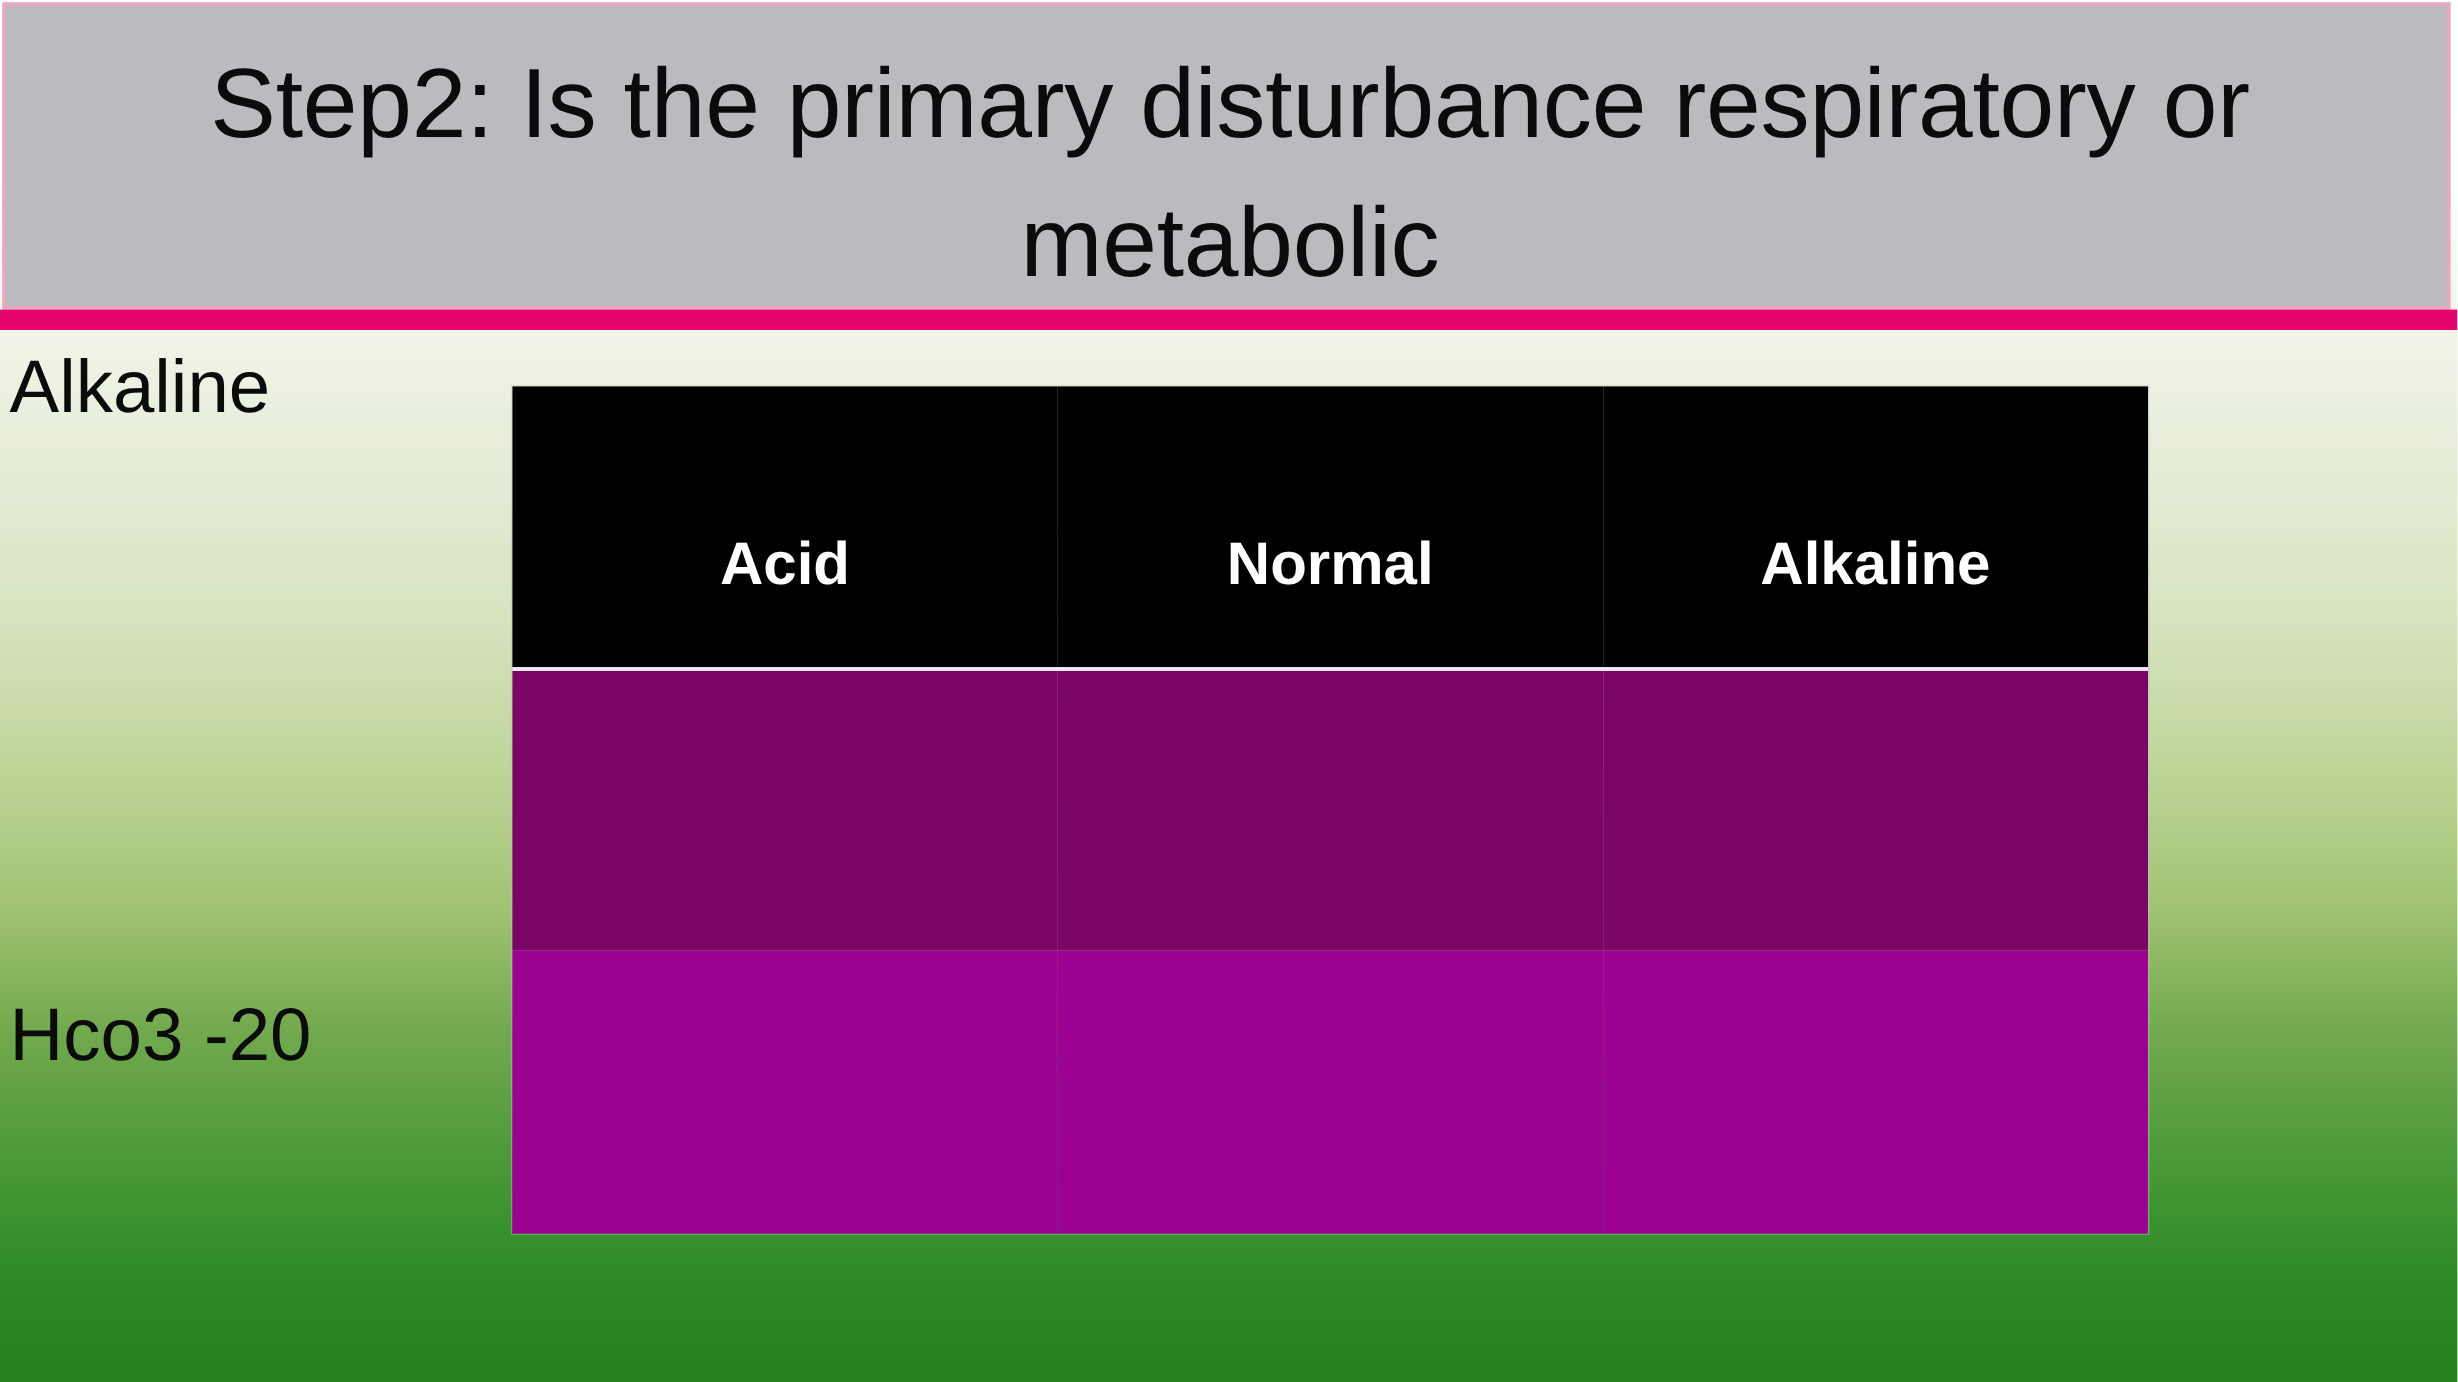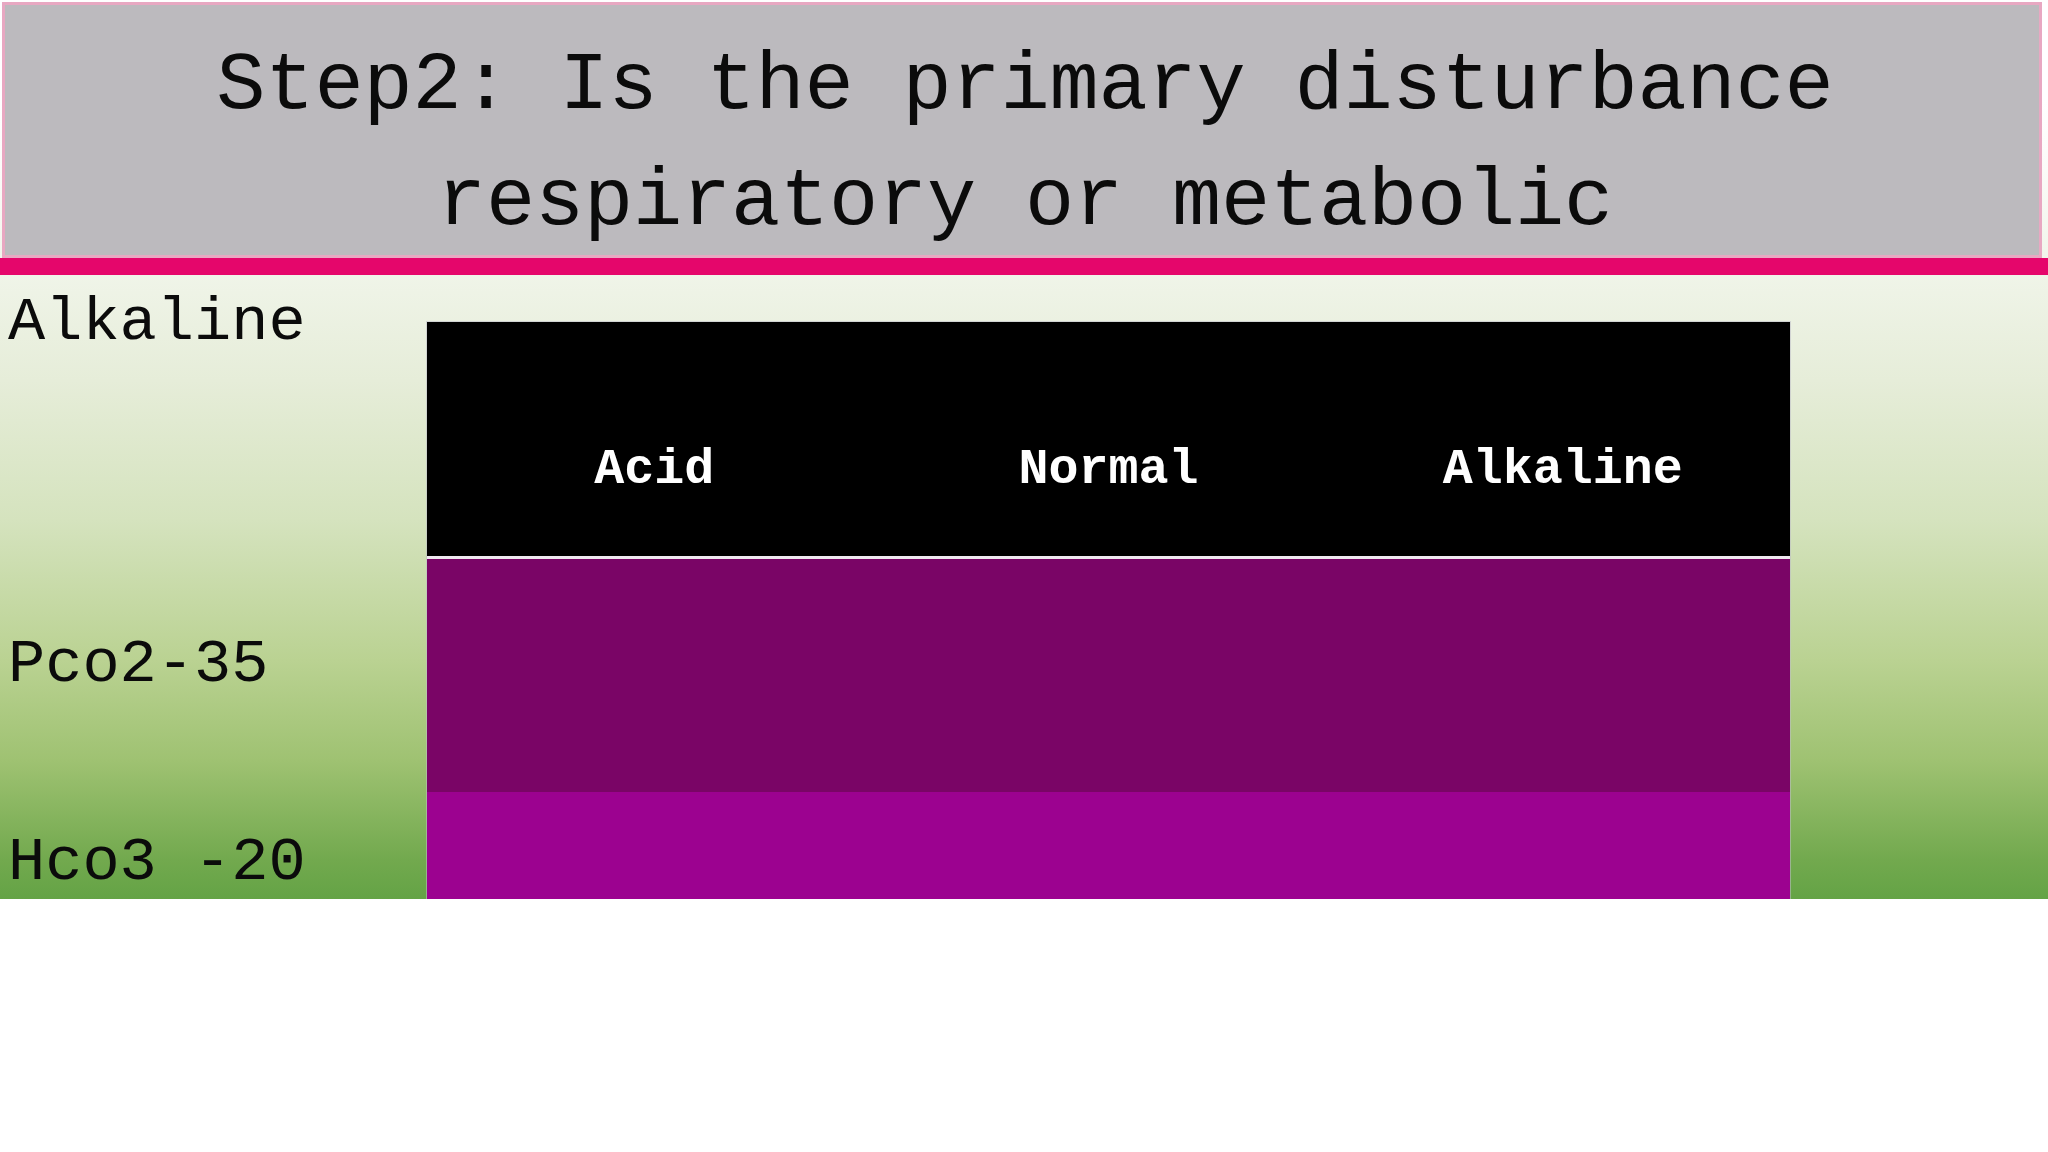--- a/index.html
+++ b/index.html
@@ -5,23 +5,23 @@
 <style>
   html, body {
     margin: 0;
     padding: 0;
     background: #ffffff;
   }
 
   #slide {
     position: relative;
     width: 2048px;
-    height: 899px;
+    height: 1152px;
     overflow: hidden;
-    font-family: Liberation Mono, monospace;
+    font-family: Liberation Sans, sans-serif;
     background: linear-gradient(
         to bottom,
         #ffffff 0px,
         #ffffff 100px,
         #fbfbf8 170px,
         #f2f6ec 250px,
         #e6edd9 380px,
         #d5e3be 520px,
         #bad292 660px,
         #9fc272 760px,
@@ -143,21 +143,20 @@
 
   <div id="title-box">
     <div id="title-text">Step2: Is the primary disturbance respiratory or metabolic</div>
   </div>
 
   <div id="accent-bar"></div>
 
   <div class="reading" id="reading-example">Alkaline</div>
 
 
-  <div class="reading" id="reading-pco2">Pco2-35</div>
 
   <div class="reading" id="reading-hco3">Hco3 -20</div>
 
   <table id="result-table">
     <thead>
       <tr class="header-row">
         <th>Acid</th>
         <th>Normal</th>
         <th>Alkaline</th>
       </tr>

